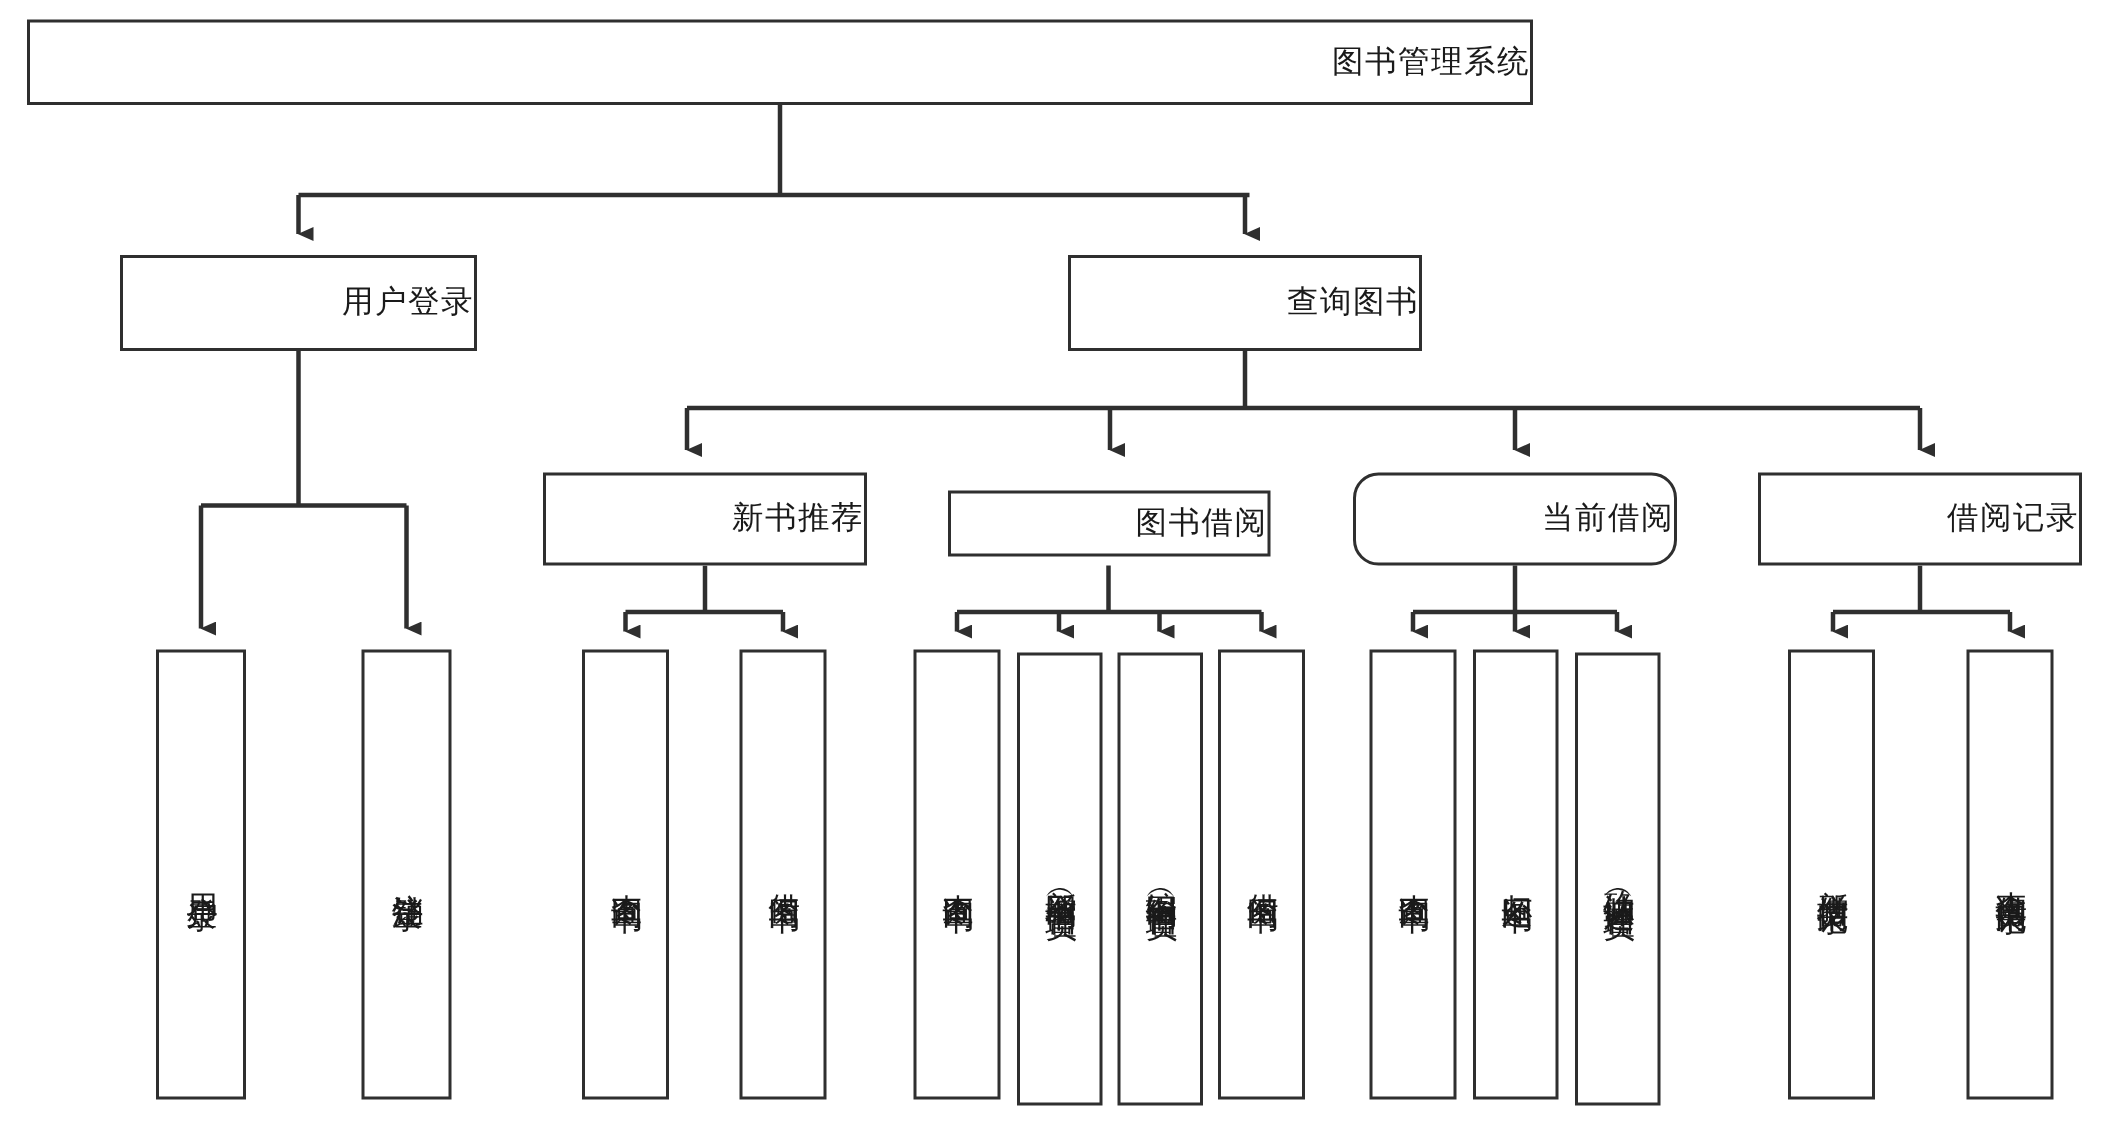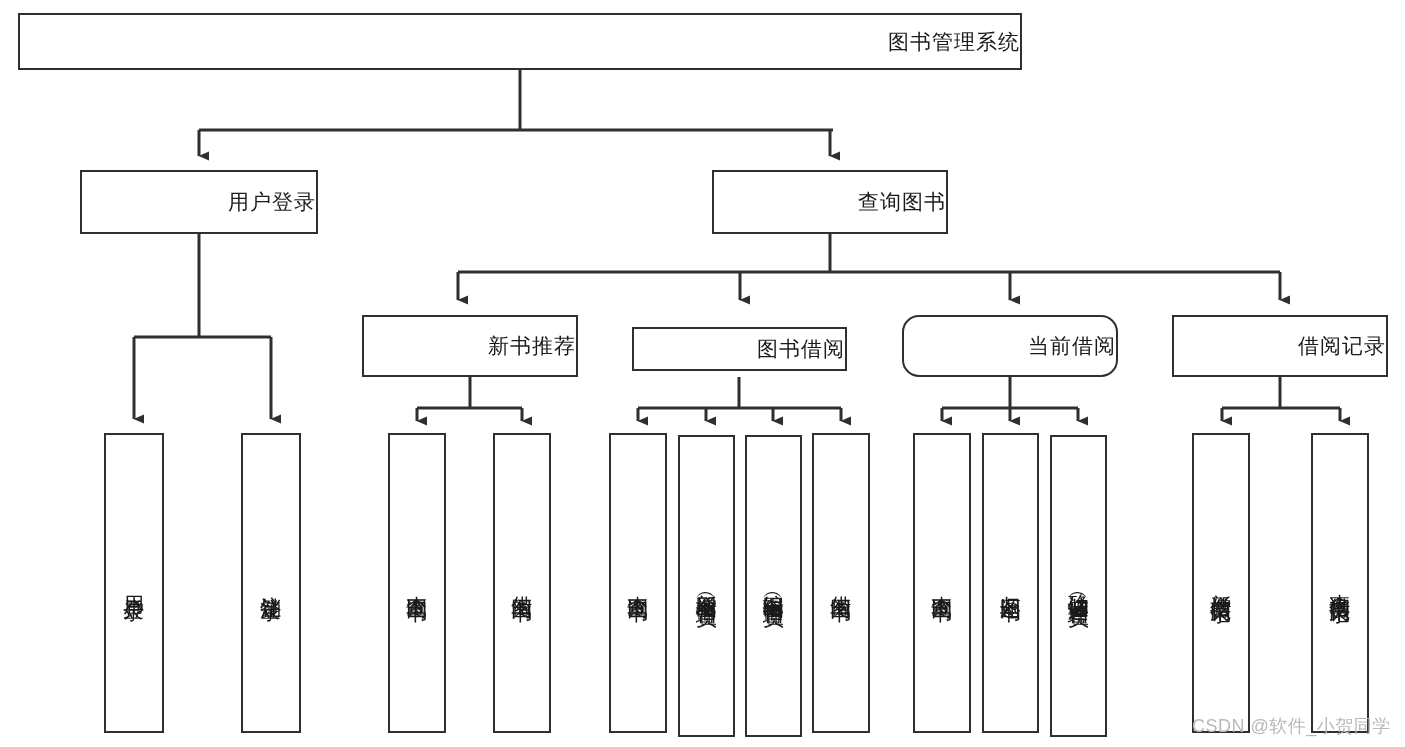--- a/index.html
+++ b/index.html
@@ -185,15 +185,14 @@
     <span class="vtext">确认归还（管理员）</span>
   </div>
 
   <div class="node node-v" style="left:1192px; top:433px; width:58px; height:300px;">
     <span class="vtext">新增借阅记录</span>
   </div>
   <div class="node node-v" style="left:1311px; top:433px; width:58px; height:300px;">
     <span class="vtext">查询借阅记录</span>
   </div>
 
-  <div id="watermark">CSDN @软件_小贺同学</div>
 
 </div>
 
 </body></html>

